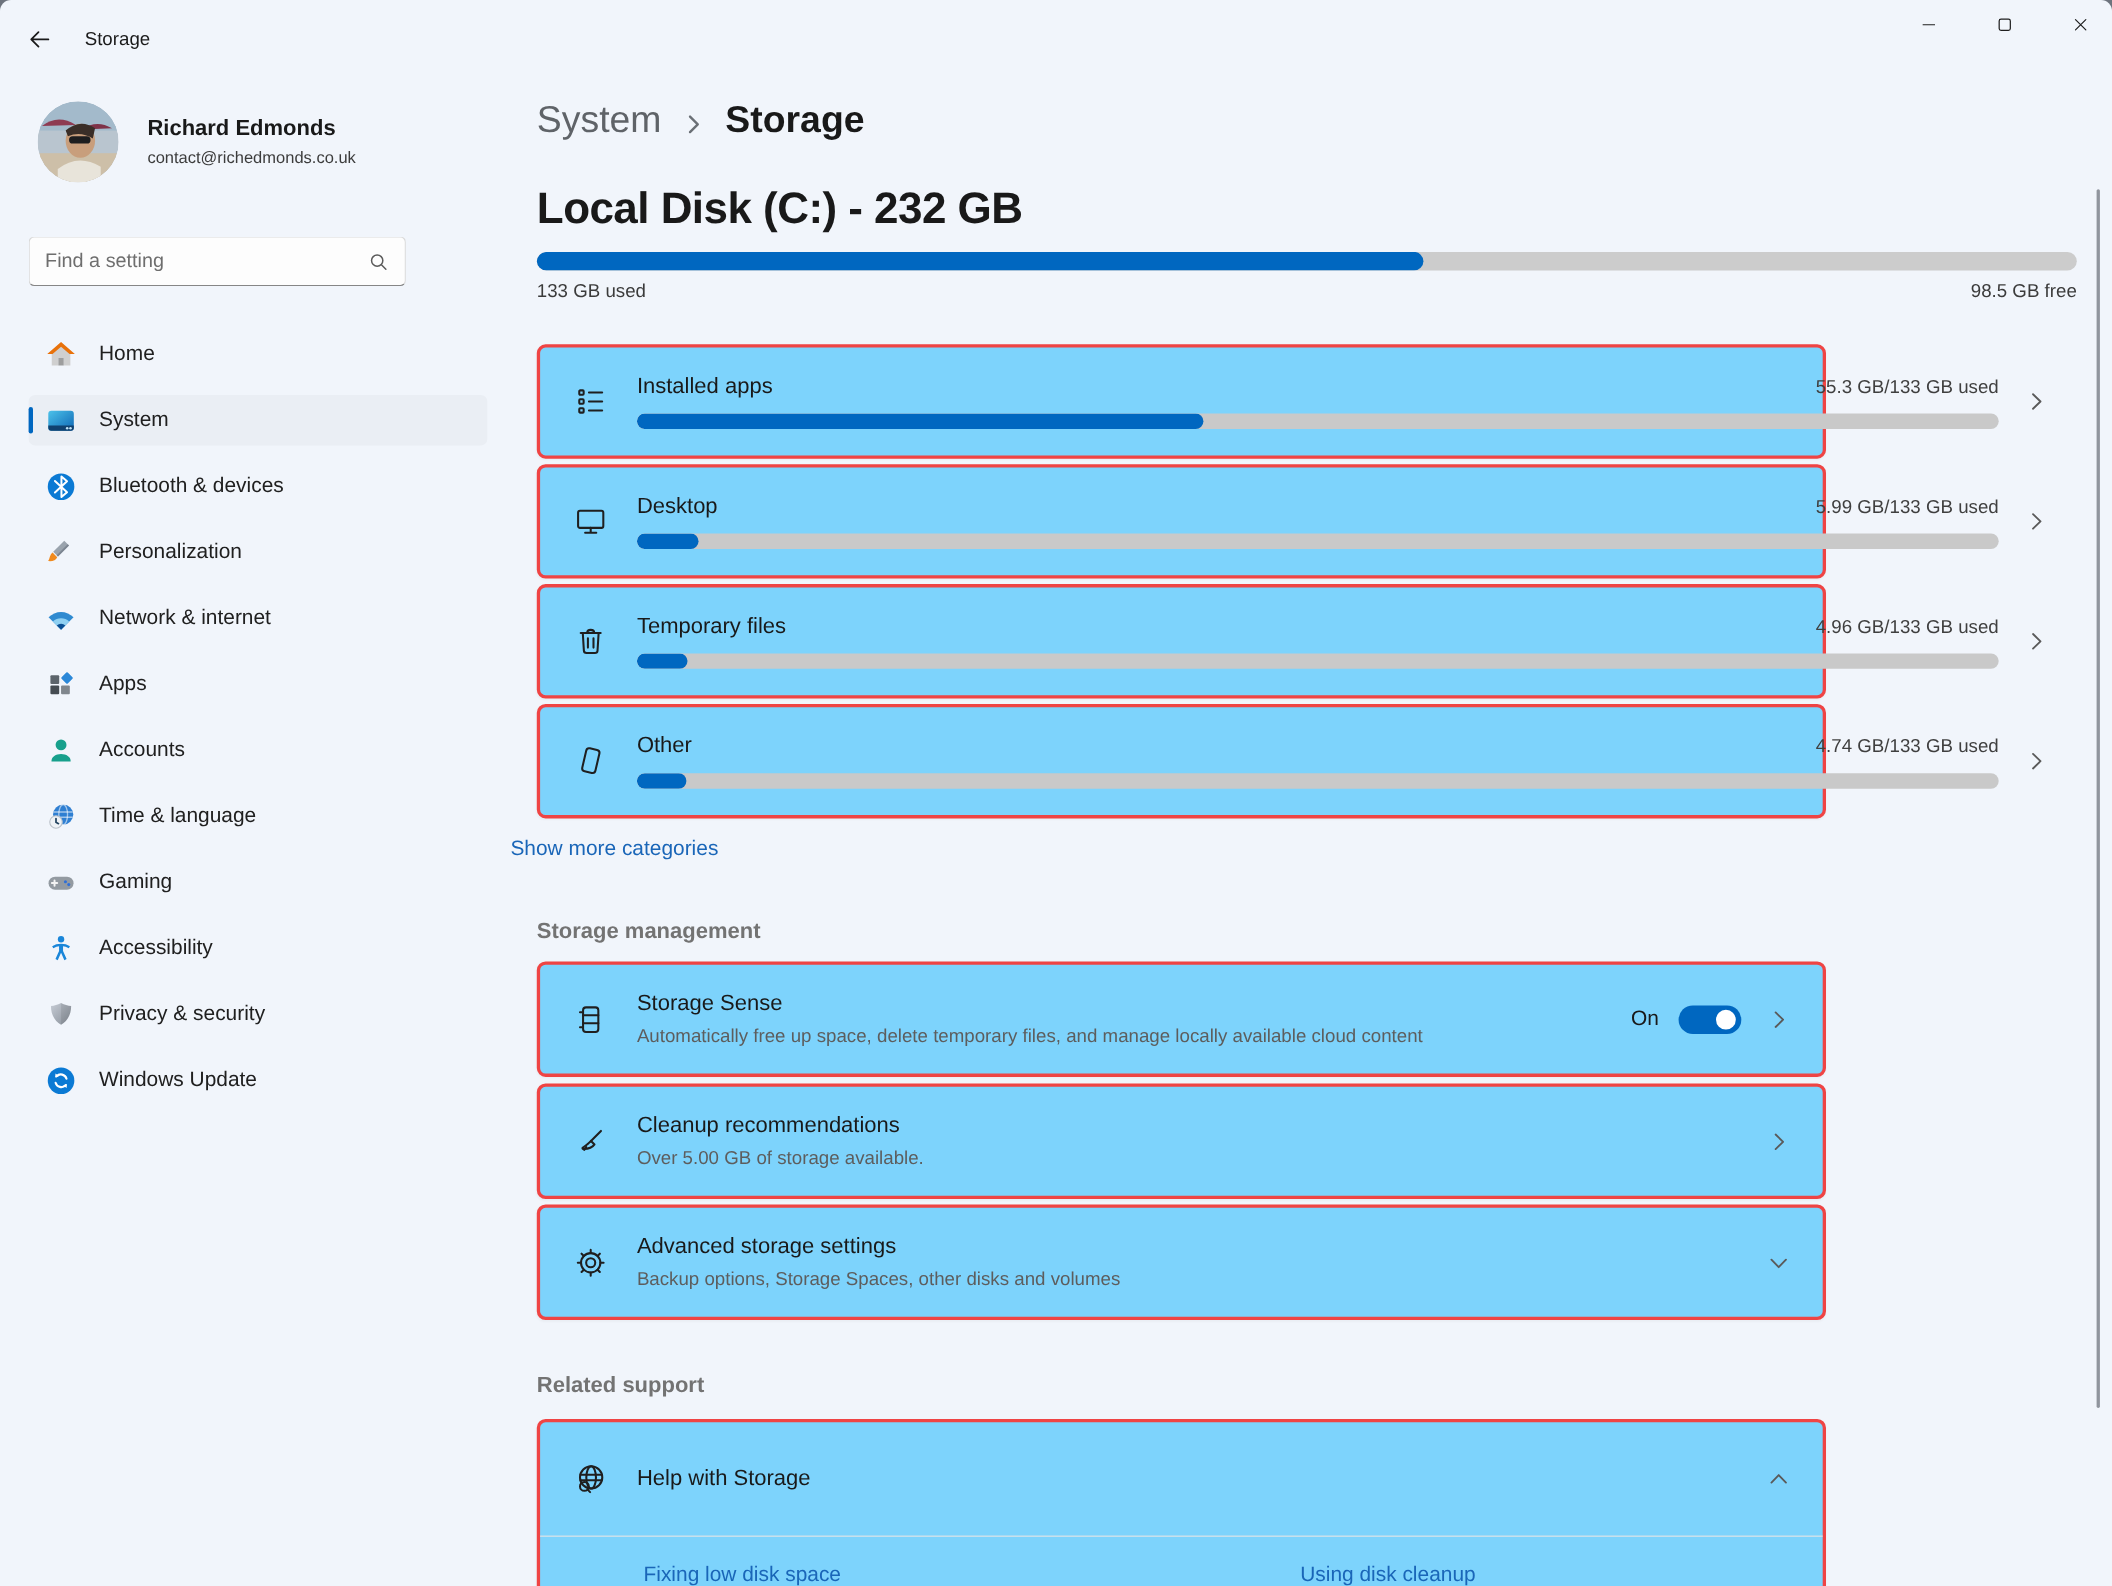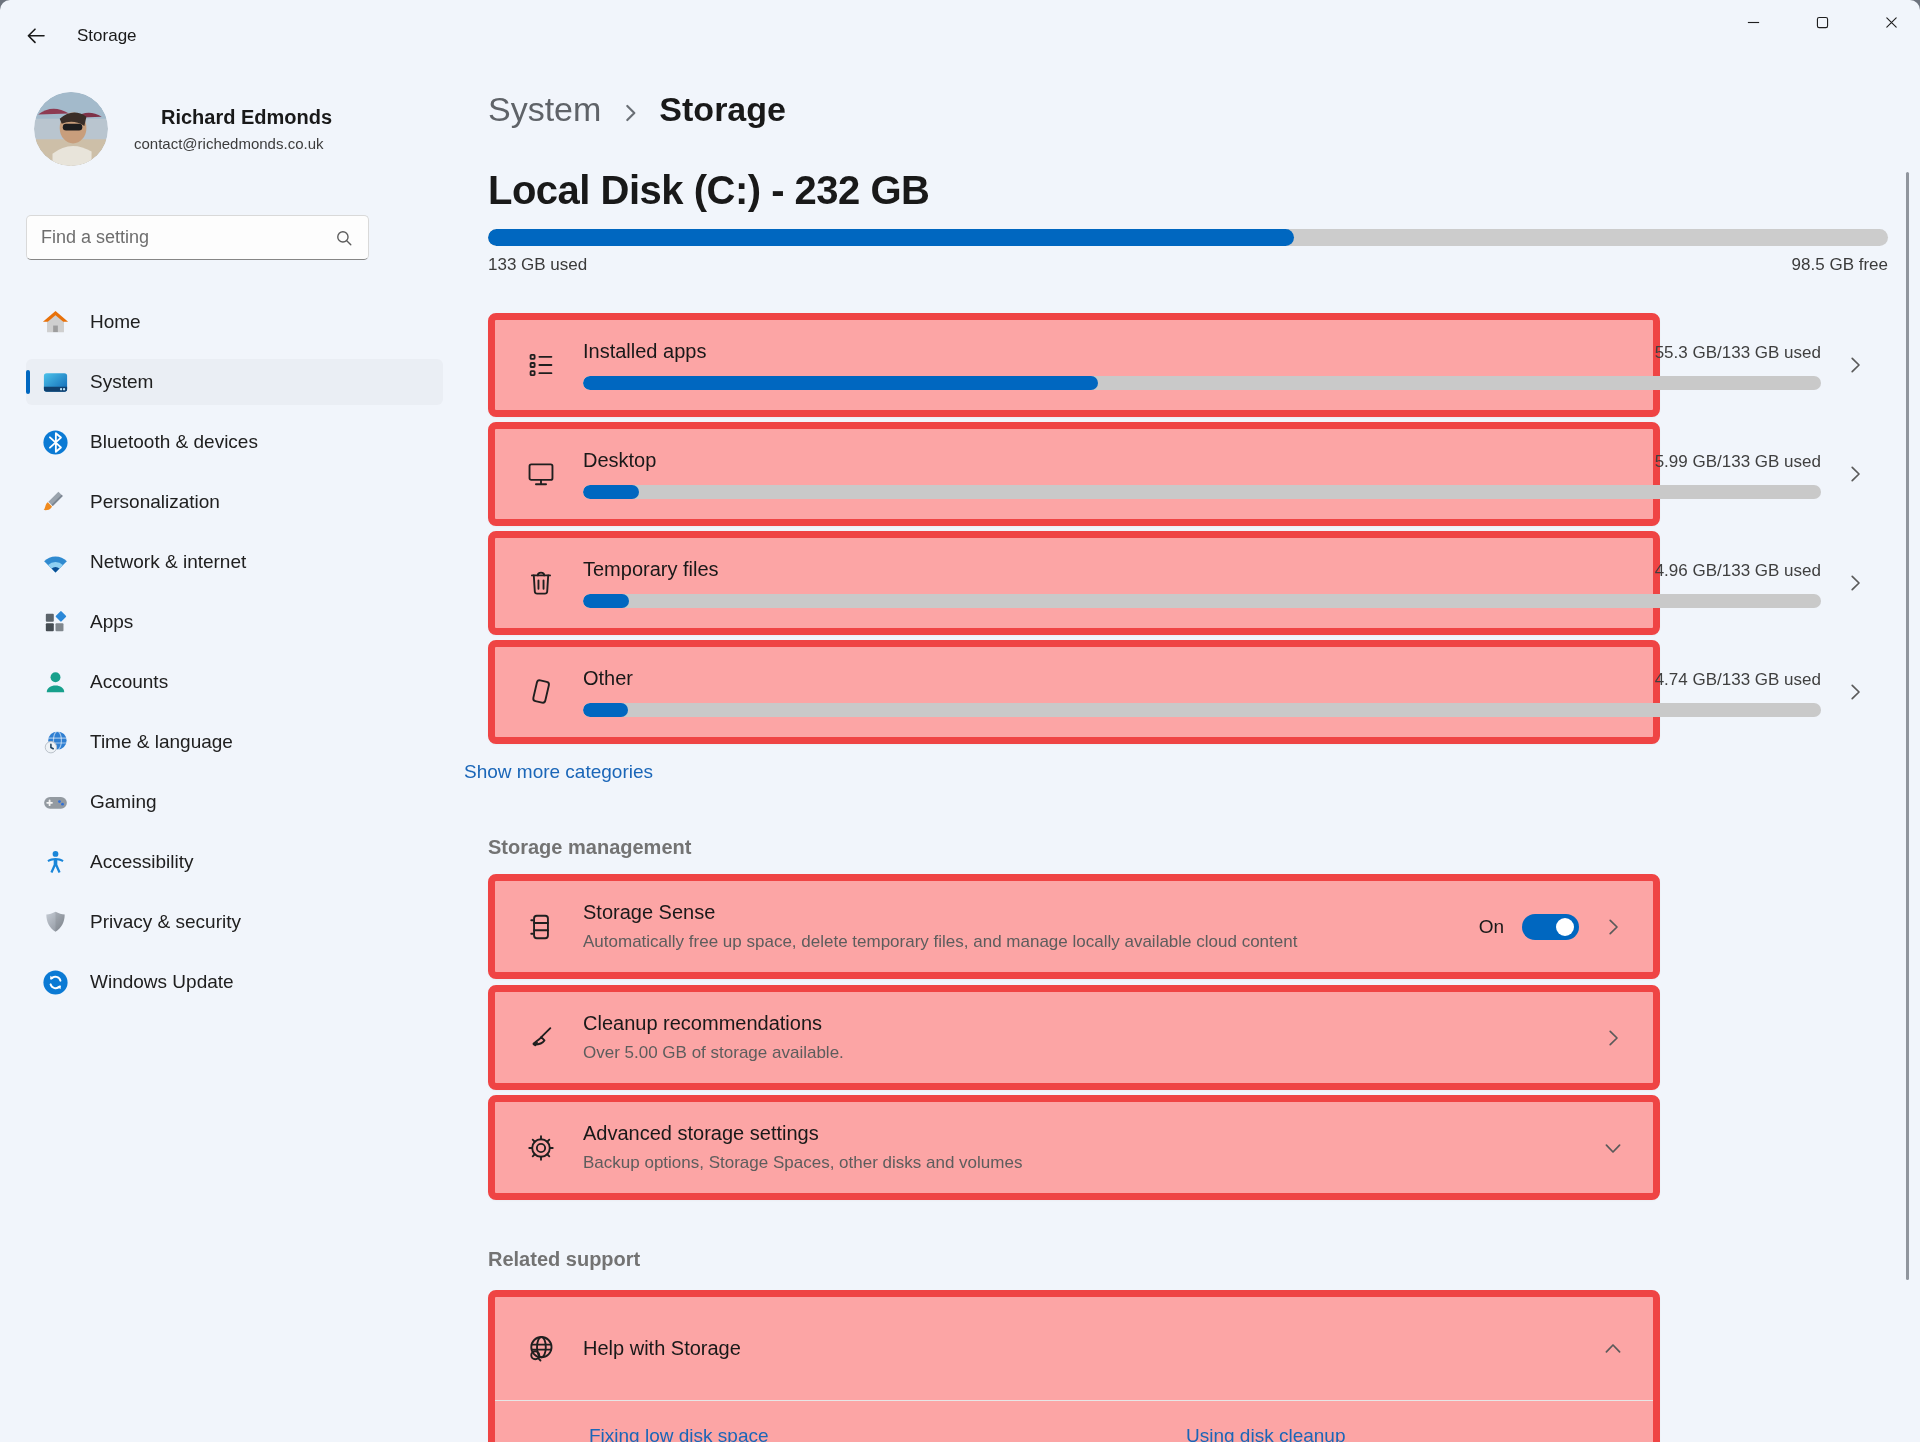--- a/index.html
+++ b/index.html
@@ -5,21 +5,21 @@
   html,body{margin:0;padding:0;background:#6d737d;font-family:"Liberation Sans","DejaVu Sans",sans-serif;}
   .window{position:relative;width:1920px;height:1442px;background:#f1f5fb;border-radius:10px 10px 0 0;overflow:hidden;}
   
   .titlebar{position:absolute;top:0;left:0;width:100%;height:60px;}
   .back-btn{position:absolute;left:22px;top:22px;width:28px;height:28px;display:flex;align-items:center;justify-content:center;border-radius:4px;cursor:pointer;}
   .tb-title{position:absolute;left:77px;top:26px;font-size:17px;color:#1a1a1a;}
   .win-controls{position:absolute;right:0;top:0;display:flex;}
   .win-btn{width:58px;height:44px;display:flex;align-items:center;justify-content:center;margin-left:11px;}
   
   .avatar{position:absolute;left:34px;top:92px;width:74px;height:74px;border-radius:50%;overflow:hidden;}
-  .profile-name{position:absolute;left:134px;top:106px;font-size:20px;font-weight:600;color:#191919;margin-left:27px;}
+  .profile-name{position:absolute;left:134px;top:106px;font-size:20px;font-weight:600;color:#191919;}
   .profile-email{position:absolute;left:134px;top:135px;font-size:15px;color:#3c3c3c;}
   .searchbox{position:absolute;left:26px;top:215px;width:343px;height:45px;background:#fdfdfd;border:1px solid #d9d9d9;border-bottom:1px solid #868686;border-radius:5px;box-sizing:border-box;display:flex;align-items:center;}
   .searchbox input{flex:1;border:none;outline:none;background:transparent;font-size:18px;color:#1a1a1a;padding:0 0 0 14px;font-family:inherit;}
   .searchbox input::placeholder{color:#6e6e6e;}
   .search-ico{width:22px;height:22px;margin-right:13px;flex:0 0 auto;}
   .nav{position:absolute;left:26px;top:299px;width:417px;}
   .nav-item{position:relative;height:46px;margin-bottom:14px;display:flex;align-items:center;border-radius:6px;cursor:pointer;}
   .nav-item.selected{background:#eaeef4;}
   .nav-item.selected::before{content:"";position:absolute;left:0;top:11px;width:4px;height:24px;border-radius:2px;background:#0067c0;}
   .nav-ico{width:29px;height:29px;margin-left:15px;flex:0 0 auto;}
@@ -27,21 +27,21 @@
   
   .breadcrumb{position:absolute;left:488px;top:90px;display:flex;align-items:center;font-size:34px;}
   .bc-parent{color:#5f6368;cursor:pointer;}
   .bc-sep{width:26px;height:26px;margin:6px 16px 0 16px;}
   .bc-current{color:#191919;font-weight:600;}
   .disk-title{position:absolute;left:488px;top:168px;font-size:40px;font-weight:600;color:#191919;letter-spacing:-.5px;}
   .main-bar{position:absolute;left:488px;top:229px;width:1400px;height:17px;background:#cccccc;border-radius:9px;overflow:hidden;}
   .main-bar .fill{height:100%;background:#0067c0;border-radius:9px;}
   .disk-labels{position:absolute;left:488px;top:255px;width:1400px;display:flex;justify-content:space-between;font-size:17px;color:#3b3b3b;}
   
-  .card{position:absolute;left:488px;width:1172px;background:#fca5a5;border:7px solid #ef4444;border-radius:8px;box-sizing:border-box;box-shadow:0 1px 2px rgba(0,0,0,.03);display:flex;align-items:center;padding:0 28px 0 30px;cursor:pointer;}
+  .card{position:absolute;left:488px;width:1172px;background:#7dd3fc;border:3px solid #ef4444;border-radius:8px;box-sizing:border-box;box-shadow:0 1px 2px rgba(0,0,0,.03);display:flex;align-items:center;padding:0 28px 0 30px;cursor:pointer;}
   .cat-card{height:104px;}
   .c-icon{width:32px;height:32px;flex:0 0 32px;margin-right:26px;}
   .cat-body{width:1238px;flex:0 0 1238px;}
   .cat-row{display:flex;justify-content:space-between;align-items:baseline;margin-bottom:13px;}
   .cat-name{font-size:20px;color:#191919;}
   .cat-usage{font-size:17px;color:#3f3f3f;}
   .cat-bar{height:14px;background:#c9c9c9;border-radius:7px;overflow:hidden;}
   .cat-bar .fill{height:100%;background:#0067c0;border-radius:7px;}
   .chev{width:24px;height:24px;flex:0 0 24px;margin-left:22px;}
   .link{position:absolute;left:464px;font-size:19px;color:#1a66b8;cursor:pointer;}

